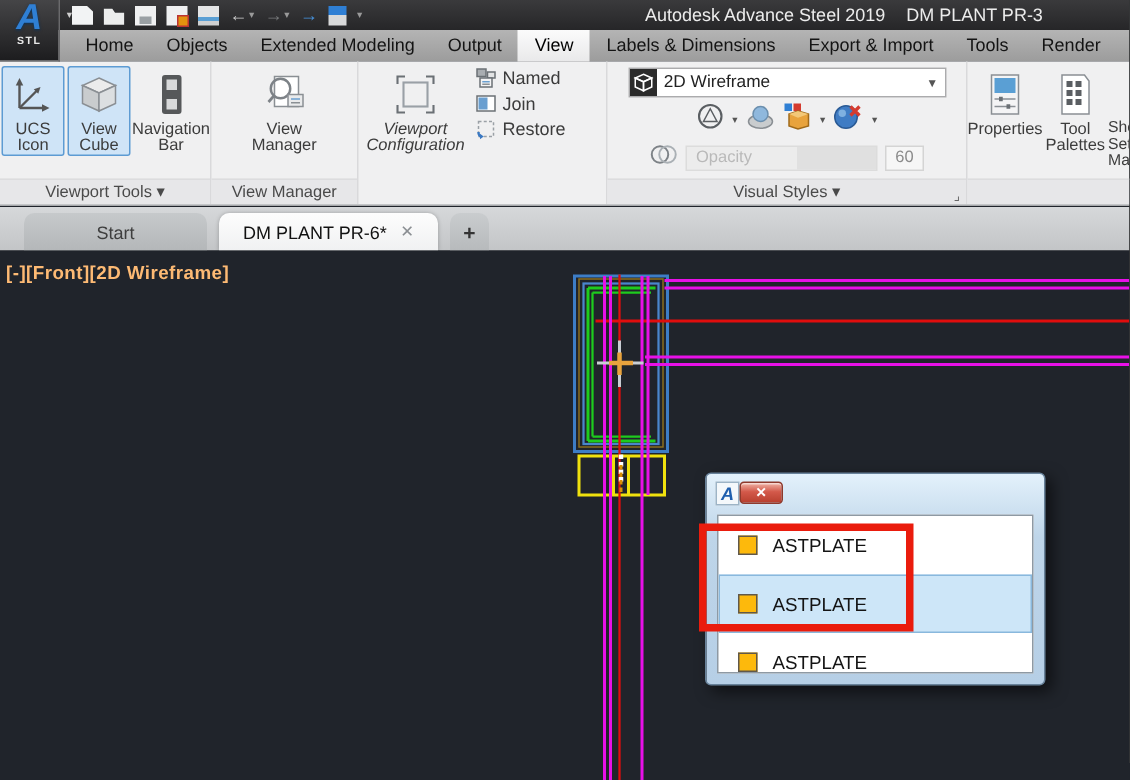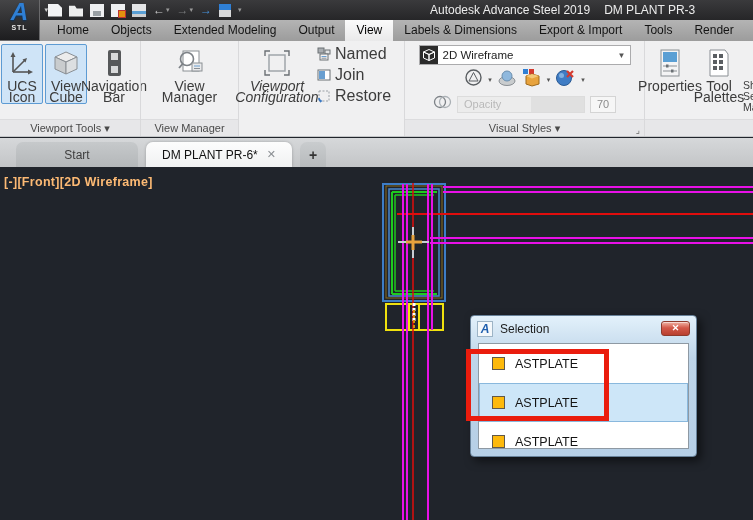--- a/index.html
+++ b/index.html
@@ -35,27 +35,27 @@
   .tabrow { position:absolute; top:20px; left:0; right:0; height:21px; background:linear-gradient(#b4b4b4,#9c9c9c); display:flex; align-items:stretch; padding-left:46px; }
   .rtab { padding:3px 11px 2px; font-size:12px; color:#141414; white-space:nowrap; cursor:default; }
   .rtab.active { background:linear-gradient(#fbfbfb,#e9e9ea); color:#000; }
 
   
   .ribbon { position:absolute; top:41px; left:0; right:0; height:96px; background:#f0f0f1; display:flex; border-bottom:1px solid #c4c6c8; }
   .panel { position:relative; height:100%; flex:0 0 auto; }
   .panel + .panel { border-left:1px solid #d9d9db; }
   .panel-label { position:absolute; bottom:0; left:0; right:0; height:17px; background:#e7e7e9; border-top:1px solid #dcdcde; font-size:11px; color:#4a4a4a; text-align:center; line-height:16px; white-space:nowrap; overflow:hidden; }
   .panel-body { position:absolute; top:0; left:0; right:0; bottom:17px; display:flex; align-items:flex-start; }
-  .bigbtn { width:44px; margin:3px 1px 0; padding-top:2px; display:flex; flex-direction:column; align-items:center; text-align:center; font-size:14px; line-height:11px; color:#3c3c3c; border:1px solid transparent; border-radius:2px; }
+  .bigbtn { width:44px; margin:3px 1px 0; padding-top:2px; display:flex; flex-direction:column; align-items:center; text-align:center; font-size:11px; line-height:11px; color:#3c3c3c; border:1px solid transparent; border-radius:2px; }
   .bigbtn .bicon { height:32px; display:flex; align-items:center; justify-content:center; margin-bottom:2px; }
   .bigbtn.on { background:#cfe4f7; border-color:#5d9bd3; }
   .navbar-ic { width:13px; height:26px; background:#56585a; border-radius:2px; display:flex; flex-direction:column; align-items:center; justify-content:space-around; }
   .navbar-ic i { width:7px; height:7px; background:#d8d9da; }
   .smallcol { display:flex; flex-direction:column; justify-content:flex-start; margin:4px 4px 0 2px; gap:3px; }
-  .smallbtn { display:flex; align-items:center; gap:4px; font-size:16px; color:#3c3c3c; white-space:nowrap; }
+  .smallbtn { display:flex; gap:4px; font-size:12px; color:#3c3c3c; white-space:nowrap; }
   .combo { display:flex; align-items:center; height:20px; margin:4px 6px 0; background:#fff; border:1px solid #ababad; width:212px; }
   .combo .cicon { width:18px; height:18px; background:#2b2b2b; display:flex; align-items:center; justify-content:center; }
   .combo .ctext { flex:1; font-size:11.5px; color:#222; padding-left:5px; }
   .combo .cdd { width:16px; text-align:center; color:#555; font-size:8px; }
   .vsrow { display:flex; align-items:center; gap:5px; margin:3px 6px 0; }
   .vsdd { font-size:7px; color:#555; }
   .optrack { width:128px; height:17px; background:linear-gradient(90deg,#ececec 58%, #e0e0e0 58%); border:1px solid #dcdcdc; font-size:11px; color:#b9b9b9; line-height:15px; padding-left:6px; }
   .opval { width:26px; height:17px; border:1px solid #d4d4d4; background:#f6f6f6; font-size:11px; color:#8c8c8c; text-align:center; line-height:15px; }
   .launcher { position:absolute; right:4px; bottom:1px; font-size:9px; color:#666; }
   .clipbtn { width:70px; margin-top:3px; font-size:10.5px; line-height:11px; color:#3c3c3c; text-align:left; padding-top:36px; }
@@ -308,21 +308,21 @@
           <span class="vsdd">▾</span>
         </div>
         <div class="vsrow">
           <span>
             <svg width="19" height="16" viewBox="0 0 19 16">
                 <circle cx="7" cy="8" r="5.5" fill="none" stroke="#7d8287" stroke-width="1.3"></circle>
                 <circle cx="12" cy="8" r="5.5" fill="none" stroke="#aab0b5" stroke-width="1.3"></circle>
               </svg>
           </span>
           <span class="optrack">Opacity</span>
-          <span class="opval">70</span>
+          <span class="opval">60</span>
         </div>
       </div>
       <div class="panel-label">Visual Styles ▾</div>
       <span class="launcher">⌟</span>
     </div>
 
     <div class="panel" style="flex:1 1 auto; min-width:108px;">
       <div class="panel-body">
         <div class="bigbtn" style="width:48px;">
           <span class="bicon">
@@ -395,21 +395,20 @@
         <line x1="398" y1="75" x2="429" y2="75" stroke="#c9ced4" stroke-width="2"></line>
         <line x1="413" y1="60" x2="413" y2="91" stroke="#c9ced4" stroke-width="2"></line>
         <line x1="406" y1="75" x2="422" y2="75" stroke="#e8a33d" stroke-width="3"></line>
         <line x1="413" y1="68" x2="413" y2="83" stroke="#e8a33d" stroke-width="3"></line>
       </svg>
     <div class="vplabel">[-][Front][2D Wireframe]</div>
 
     <div class="dlg">
       <div class="dlg-title">
         <span class="dlg-logo">A</span>
-        <span class="ttl">Selection</span>
         <span class="dlg-close">✕</span>
       </div>
       <div class="dlg-list">
         <div class="sel-row">
           <span class="swatch" style="background: rgb(253, 185, 12);"></span>
           <span class="lbl">ASTPLATE</span>
         </div>
         <div class="sel-row selected">
           <span class="swatch" style="background: rgb(253, 185, 12);"></span>
           <span class="lbl">ASTPLATE</span>

